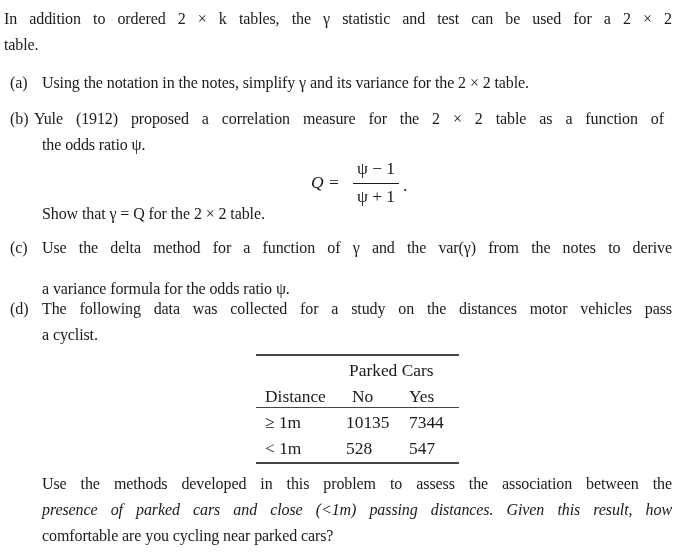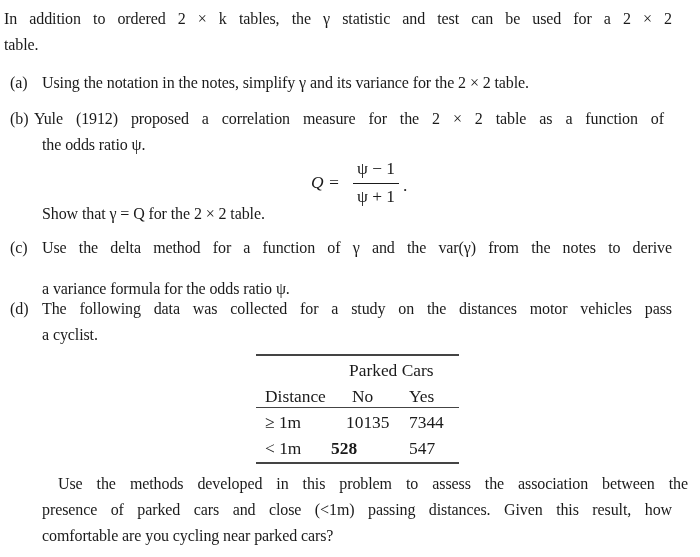--- a/index.html
+++ b/index.html
@@ -74,21 +74,21 @@
   <div class="cell" style="left:9px; top:32px;">Distance</div>
   <div class="cell c-center" style="left:96px; top:32px; width:42px;">No</div>
   <div class="cell c-center" style="left:153px; top:32px; width:44px;">Yes</div>
   <div class="rule thin" style="top:53px;"></div>
 
   <div class="cell" style="left:9px; top:58px;">≥ 1m</div>
   <div class="cell c-center" style="left:90px; top:58px; width:54px;">10135</div>
   <div class="cell c-center" style="left:153px; top:58px; width:44px;">7344</div>
 
   <div class="cell" style="left:9px; top:84px;">&lt; 1m</div>
-  <div class="cell c-center" style="left:75px; top:84px; width:54px;font-weight:bold;">528</div>
+  <div class="cell c-center" style="left:90px; top:84px; width:54px;">528</div>
   <div class="cell c-center" style="left:153px; top:84px; width:44px;">547</div>
 
   <div class="rule thick" style="top:108px;"></div>
 </div>
 
-<div class="txt justify" style="left:58px; top:474px; width:630px;">Use the methods developed in this problem to assess the association between the</div>
-<div class="txt justify" style="left:42px; top:500px; width:630px;">presence of parked cars and close (&lt;1m) passing distances. Given this result, how</div>
+<div class="txt justify" style="left:42px; top:474px; width:630px;">Use the methods developed in this problem to assess the association between the</div>
+<div class="txt justify" style="left:42px; top:500px; width:630px;font-style:italic;">presence of parked cars and close (&lt;1m) passing distances. Given this result, how</div>
 <div class="txt" style="left:42px; top:526px;">comfortable are you cycling near parked cars?</div>
 
 </body></html>

